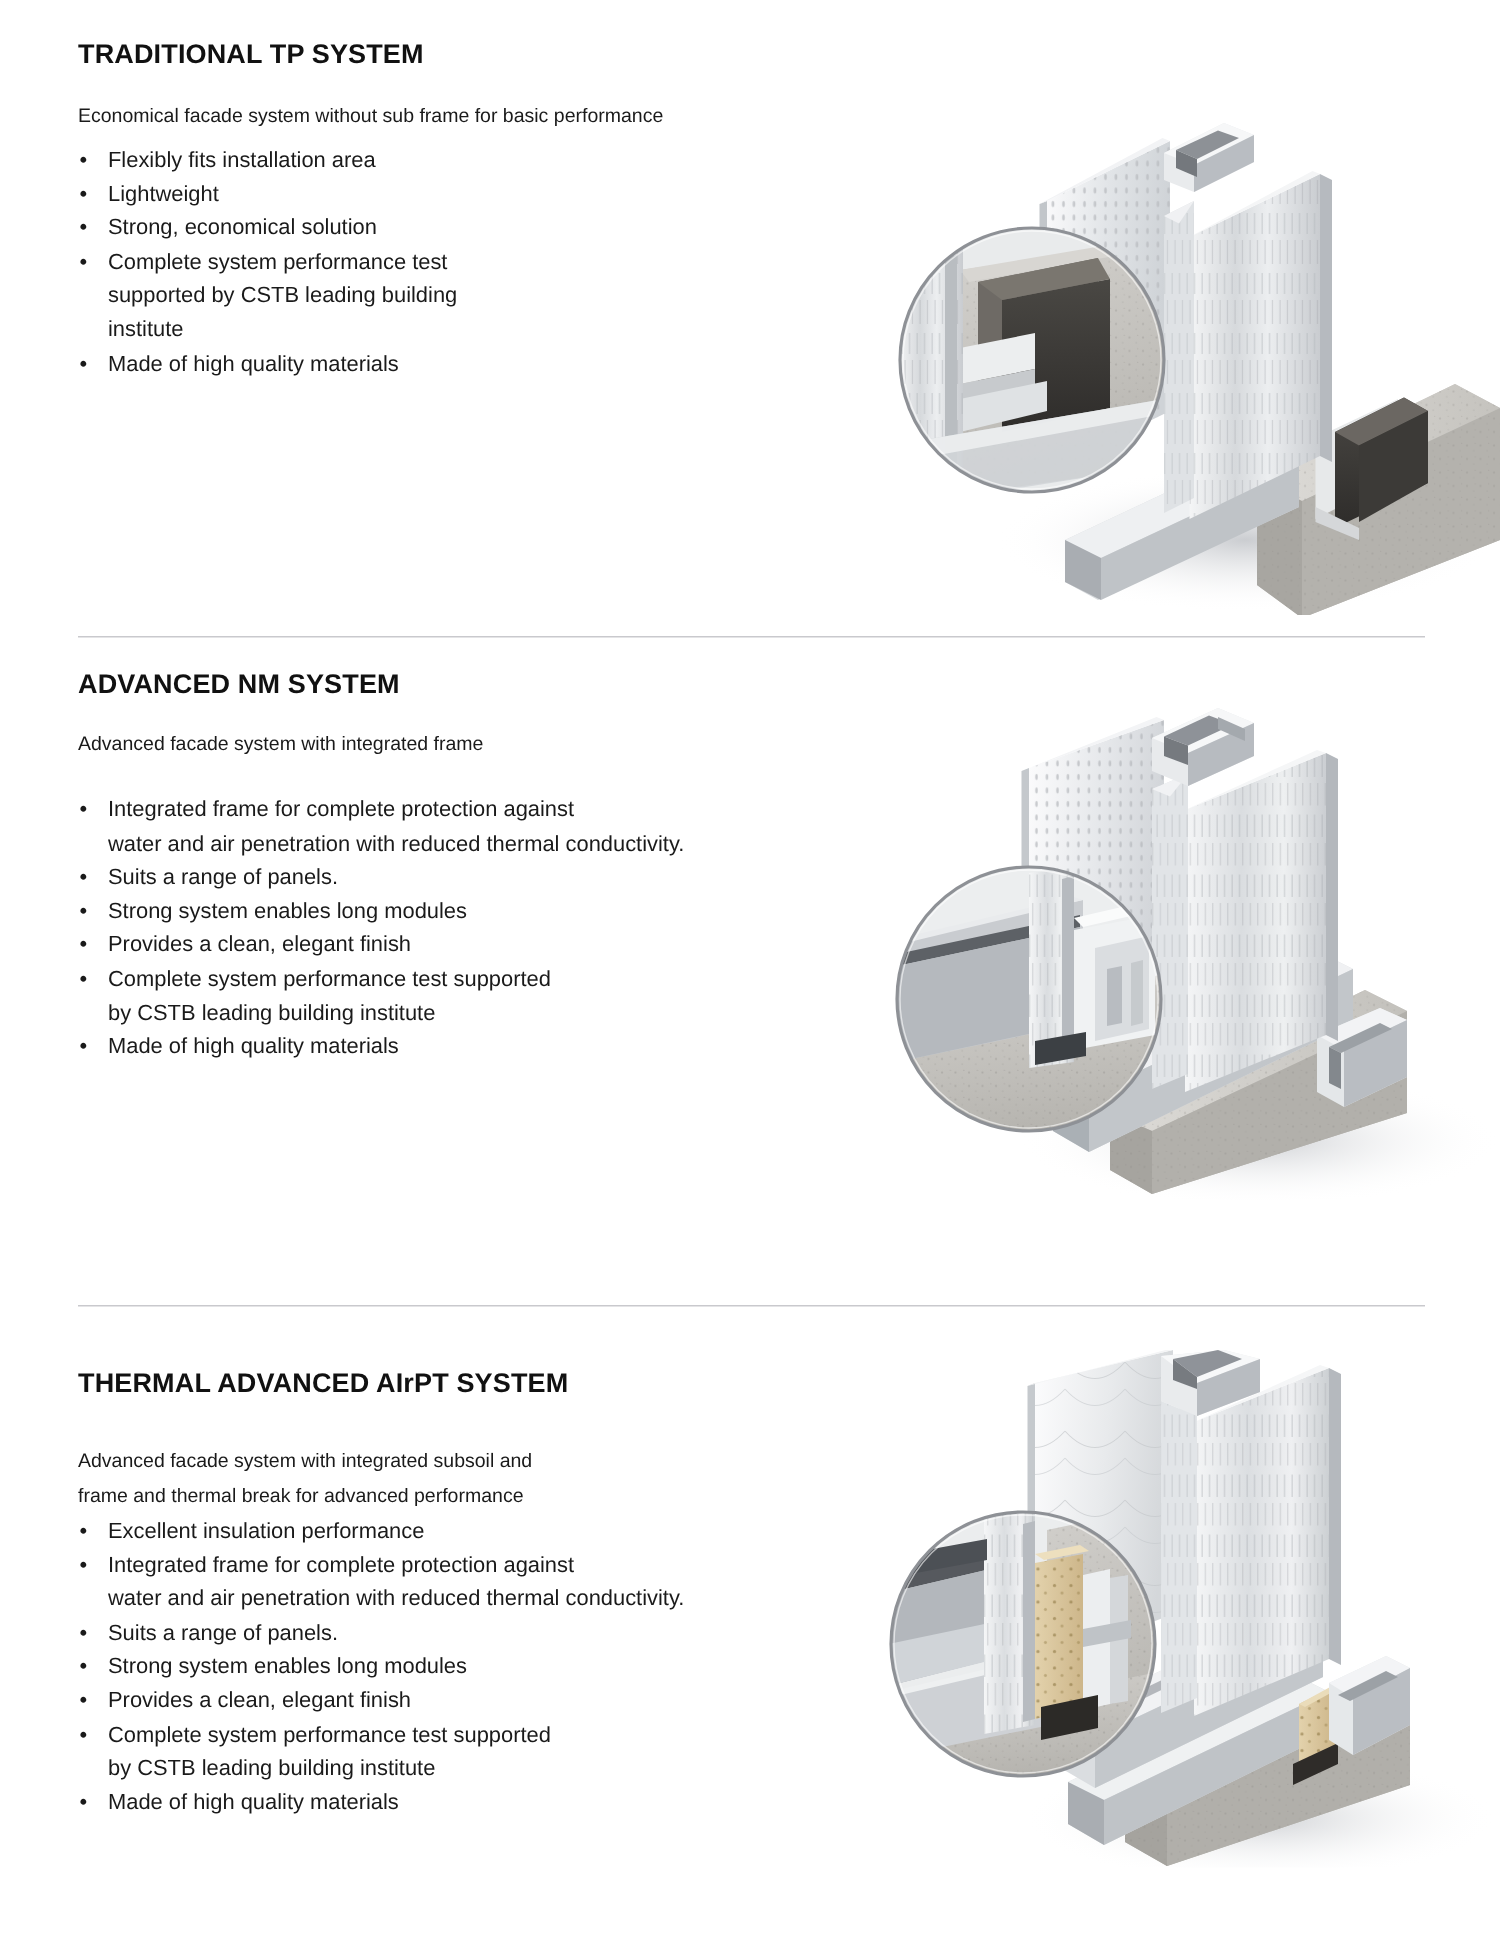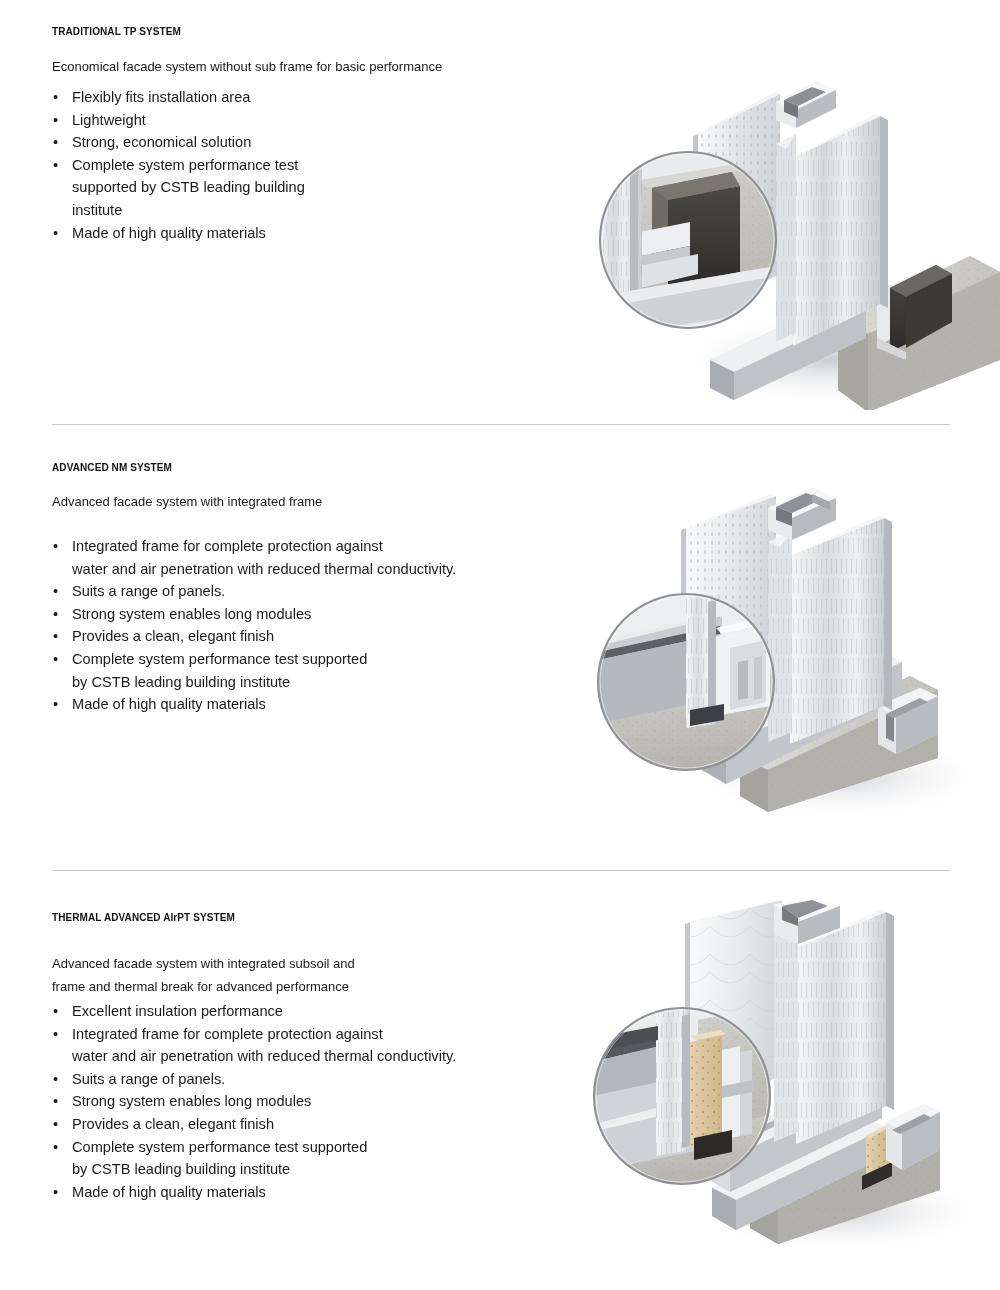--- a/index.html
+++ b/index.html
@@ -13,41 +13,41 @@
     position: relative;
     font-family: "Liberation Sans", sans-serif;
     color: #1a1a1a;
     overflow: hidden;
   }
 
   .page { position: relative; width: 1000px; height: 1290px; }
 
   .section { position: absolute; left: 0; width: 1000px; }
   #section-1 { top: 0;    height: 424px; }
-  #section-2 { top: 420px; height: 446px; }
+  #section-2 { top: 404px; height: 446px; }
   #section-3 { top: 870px; height: 420px; }
 
   .divider {
     position: absolute;
     left: 52px;
     width: 898px;
     height: 1px;
     background: #c9c9cd;
   }
   #divider-1 { top: 424px; }
   #divider-2 { top: 870px; }
 
   .text-col {
     position: absolute;
     left: 52px;
     width: 540px;
   }
 
   .sys-title {
-    font-size: 10px;
+    font-size: 18px;
     font-weight: bold;
     letter-spacing: 0.1px;
     color: #111111;
     margin: 0;
     white-space: nowrap;
   }
 
   .sys-sub {
     font-size: 13px;
     color: #1a1a1a;

